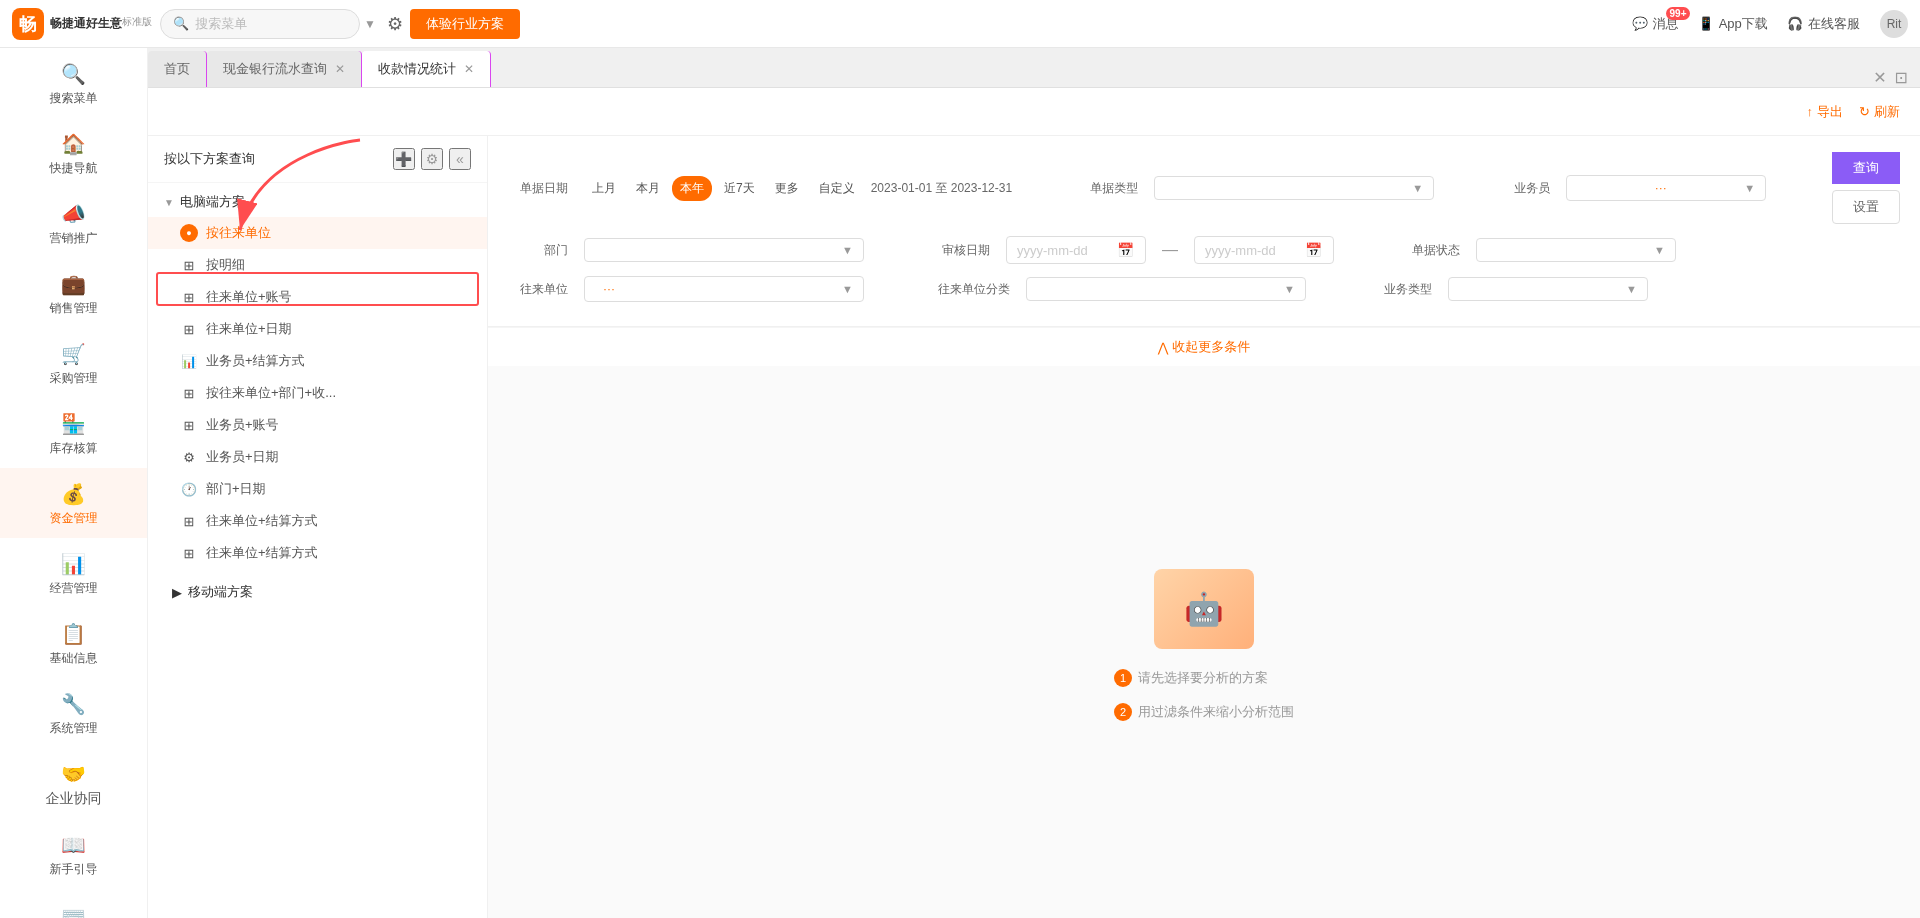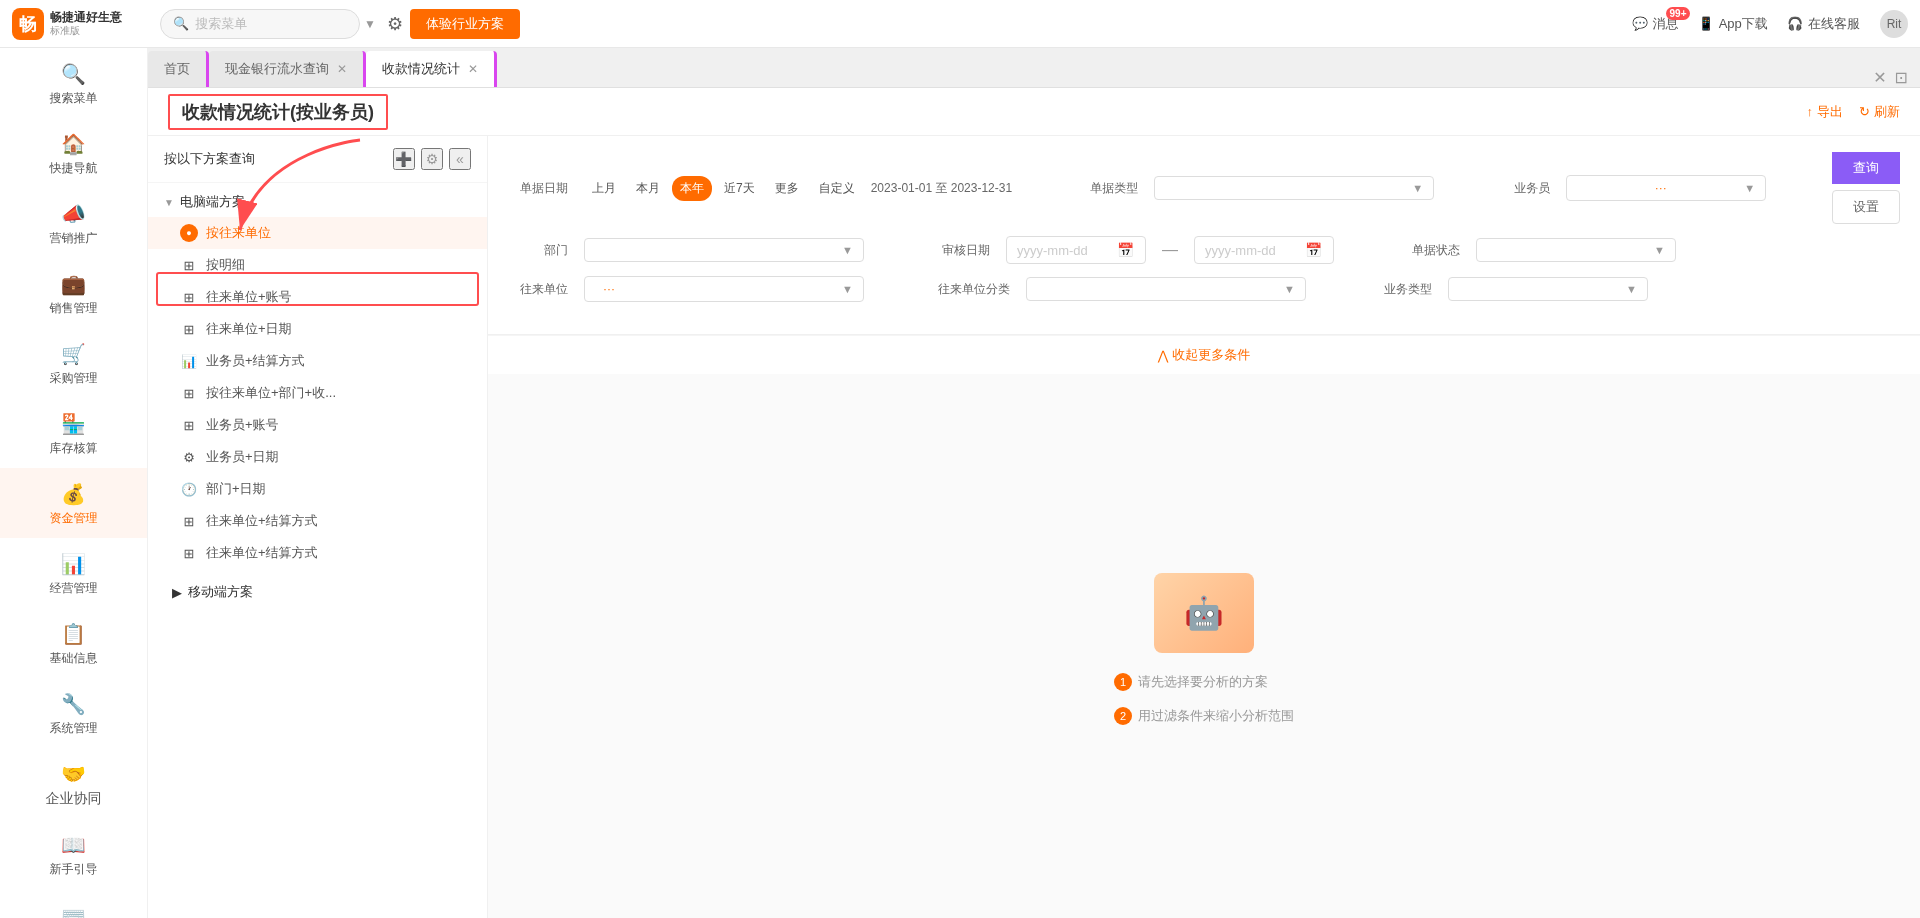--- a/index.html
+++ b/index.html
@@ -134,21 +134,21 @@
     }
     .tab-item {
       height: 36px;
       display: flex;
       align-items: center;
       padding: 0 16px;
       font-size: 13px;
       cursor: pointer;
       background: #e8e8e8;
       color: #666;
-      border-right: 3px solid #d946ef;
+      border-right: 1px solid #d946ef;
       gap: 8px;
       border-radius: 4px 4px 0 0;
     }
     .tab-item.home { background: #e8e8e8; }
     .tab-item.active { background: #fff; color: #333; font-weight: 500; }
     .tab-close { color: #999; font-size: 12px; cursor: pointer; }
     .tab-right-controls { margin-left: auto; display: flex; align-items: center; padding: 0 12px; gap: 8px; }
     .window-ctrl { font-size: 16px; color: #999; cursor: pointer; }
 
     
@@ -240,21 +240,21 @@
       background: #fff;
       padding: 16px 20px;
       border-bottom: 1px solid #f0f0f0;
     }
     .filter-row {
       display: flex;
       align-items: center;
       gap: 16px;
       margin-bottom: 12px;
     }
-    .filter-row:last-child { margin-bottom: 16px; }
+    .filter-row:last-child { margin-bottom: 8px; }
     .filter-label { font-size: 12px; color: #666; min-width: 60px; text-align: right; }
     .filter-date-btns { display: flex; align-items: center; gap: 4px; }
     .date-btn {
       padding: 4px 8px; font-size: 12px; color: #555; cursor: pointer;
       border-radius: 3px; border: none; background: transparent;
     }
     .date-btn.active {
       background: #ff6b00; color: white; border-radius: 12px;
     }
     .date-range { font-size: 12px; color: #666; margin-left: 4px; }
@@ -315,21 +315,21 @@
     }
   </style>
 </head>
 <body>
 
 <div style="display:flex; flex-direction:column; height:918px; width:1920px; position:relative;">
 
   <div class="top-bar">
     <div class="logo-area">
       <div class="logo-icon">畅</div>
-      <div style="display:flex;flex-direction:column;line-height:1.2;">
+      <div style="display:flex;flex-direction:row;line-height:1.2;">
         <span style="font-size:12px;color:#333;font-weight:600;">畅捷通好生意</span>
         <span style="font-size:10px;color:#999;">标准版</span>
       </div>
     </div>
     <div class="search-box">
       <span style="color:#bbb;">🔍</span>
       <span style="color:#bbb;font-size:13px;">搜索菜单</span>
     </div>
     <div class="dropdown-btn">▼</div>
     <div class="gear-icon-top">⚙</div>
@@ -426,21 +426,20 @@
           <span>收款情况统计</span>
           <span class="tab-close">✕</span>
         </div>
         <div class="tab-right-controls">
           <span class="window-ctrl">✕</span>
           <span class="window-ctrl">⊡</span>
         </div>
       </div>
 
       <div class="page-header">
-        <div class="page-title">收款情况统计(按业务员)</div>
         <div class="page-actions">
           <div class="action-btn">
             <span>↑</span>
             <span>导出</span>
           </div>
           <div class="action-btn">
             <span>↻</span>
             <span>刷新</span>
           </div>
         </div>

